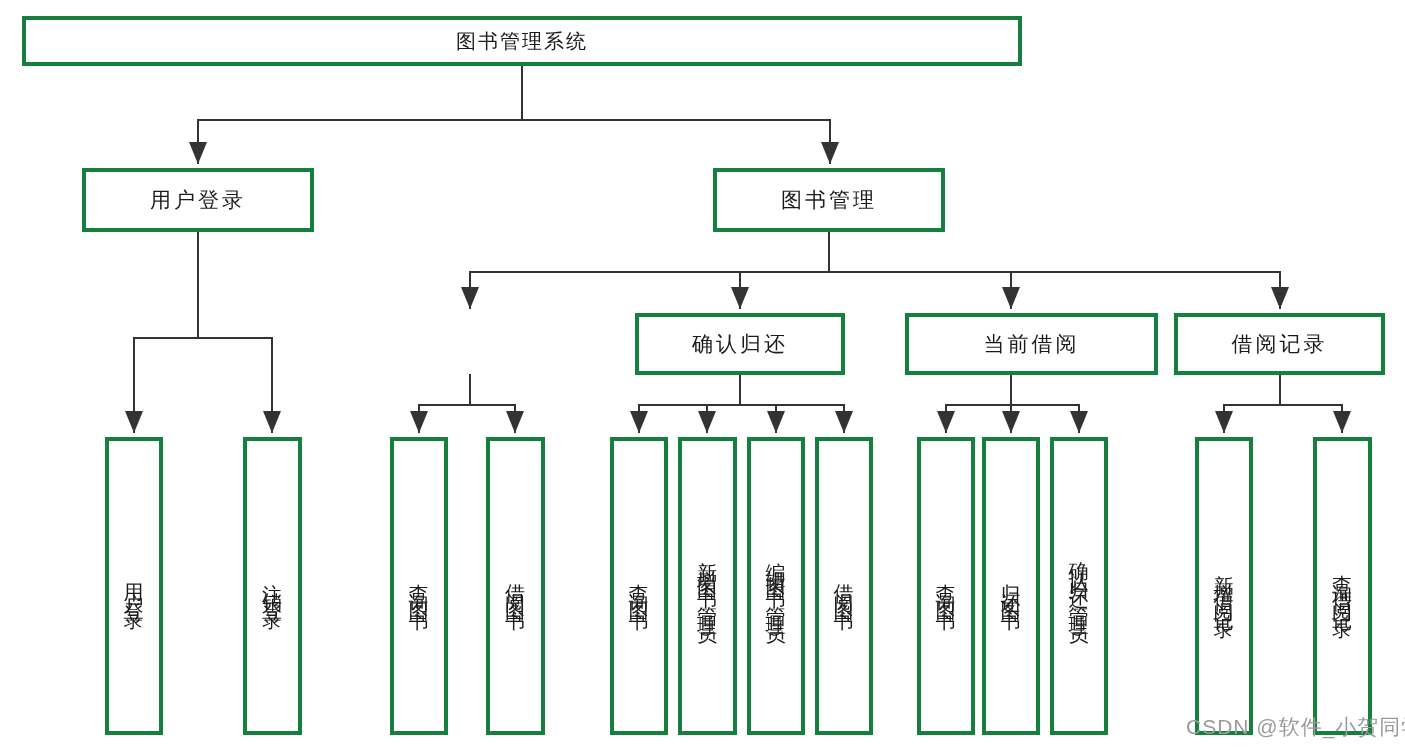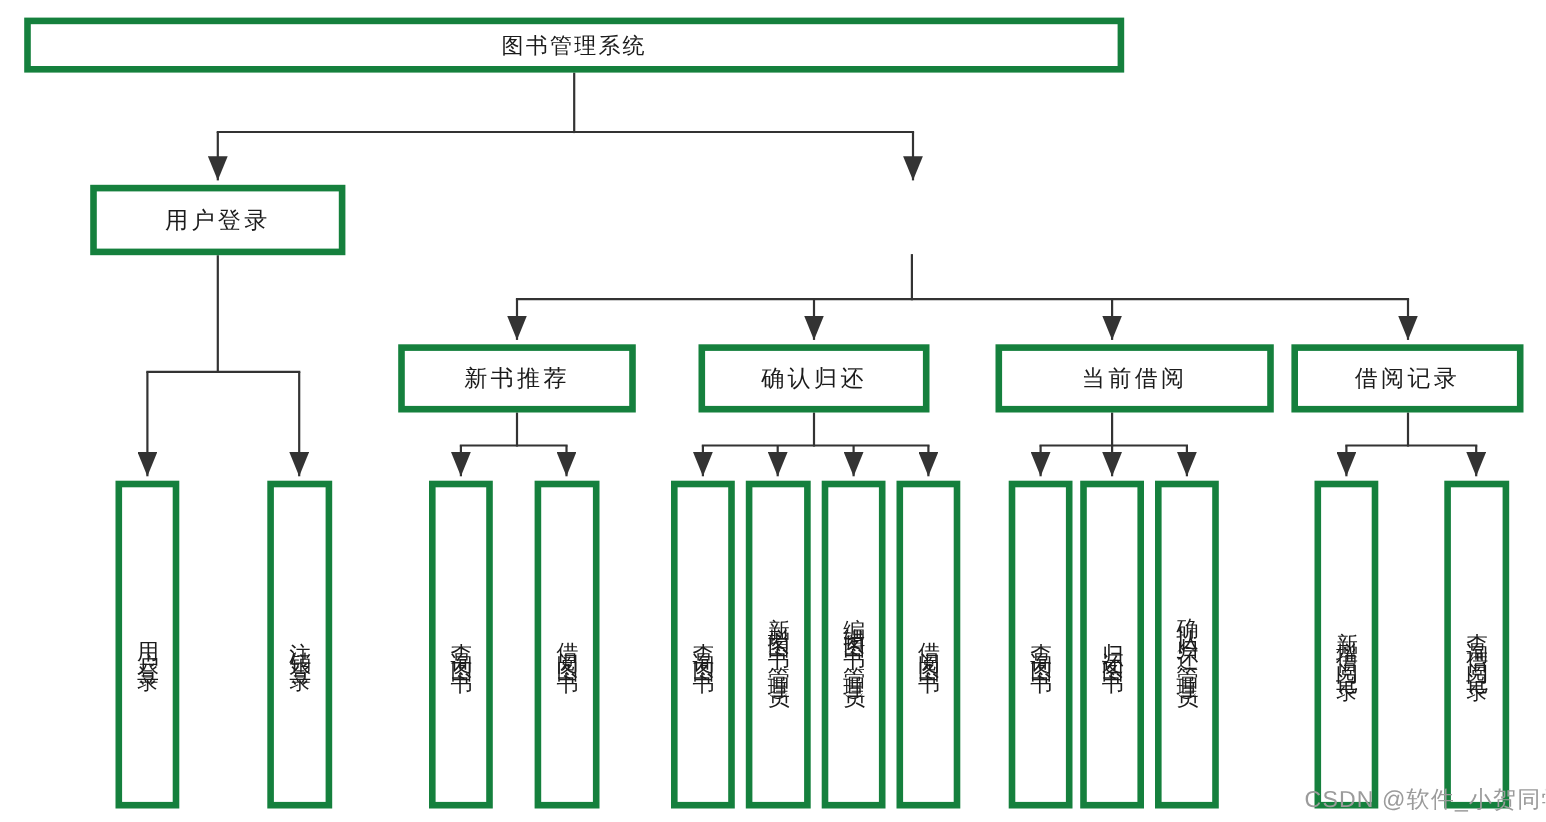--- a/index.html
+++ b/index.html
@@ -2,21 +2,21 @@
 <html><head>
 <meta charset="utf-8">
 <style>
   html,body{margin:0;padding:0;background:#ffffff;}
   .stage{
     position:relative;width:1405px;height:747px;background:#ffffff;
     font-family:"Liberation Sans","DejaVu Sans",sans-serif;overflow:hidden;
   }
   .wires{position:absolute;left:0;top:0;}
   .node{
-    position:absolute;box-sizing:border-box;border:6px solid #15803d;background:#ffffff;
+    position:absolute;box-sizing:border-box;border:4px solid #15803d;background:#ffffff;
     display:flex;align-items:center;justify-content:center;color:#1b1b1b;z-index:2;
   }
   .node .hlabel{font-size:21px;letter-spacing:3px;white-space:nowrap;}
   .node.root .hlabel{font-size:20px;letter-spacing:2px;}
   .node.leaf .vlabel{
     writing-mode:vertical-rl;text-orientation:mixed;
     font-size:20px;letter-spacing:9px;line-height:1;white-space:nowrap;
   }
   .watermark{
     position:absolute;left:1186px;top:713px;z-index:3;
@@ -87,24 +87,24 @@
     </g>
   </svg>
 
   <div class="node root" style="left:22px;top:16px;width:1000px;height:50px;">
     <span class="hlabel">图书管理系统</span>
   </div>
 
   <div class="node" style="left:82px;top:168px;width:232px;height:64px;">
     <span class="hlabel">用户登录</span>
   </div>
+  <div class="node" style="left:713px;top:168px;width:232px;height:64px;">
+    <span class="hlabel">图书管理</span>
+  </div>
 
-  <div class="node" style="left:362px;top:313px;width:216px;height:62px;">
-    <span class="hlabel">新书推荐</span>
-  </div>
   <div class="node" style="left:635px;top:313px;width:210px;height:62px;">
     <span class="hlabel">确认归还</span>
   </div>
   <div class="node" style="left:905px;top:313px;width:253px;height:62px;">
     <span class="hlabel">当前借阅</span>
   </div>
   <div class="node" style="left:1174px;top:313px;width:211px;height:62px;">
     <span class="hlabel">借阅记录</span>
   </div>
 

